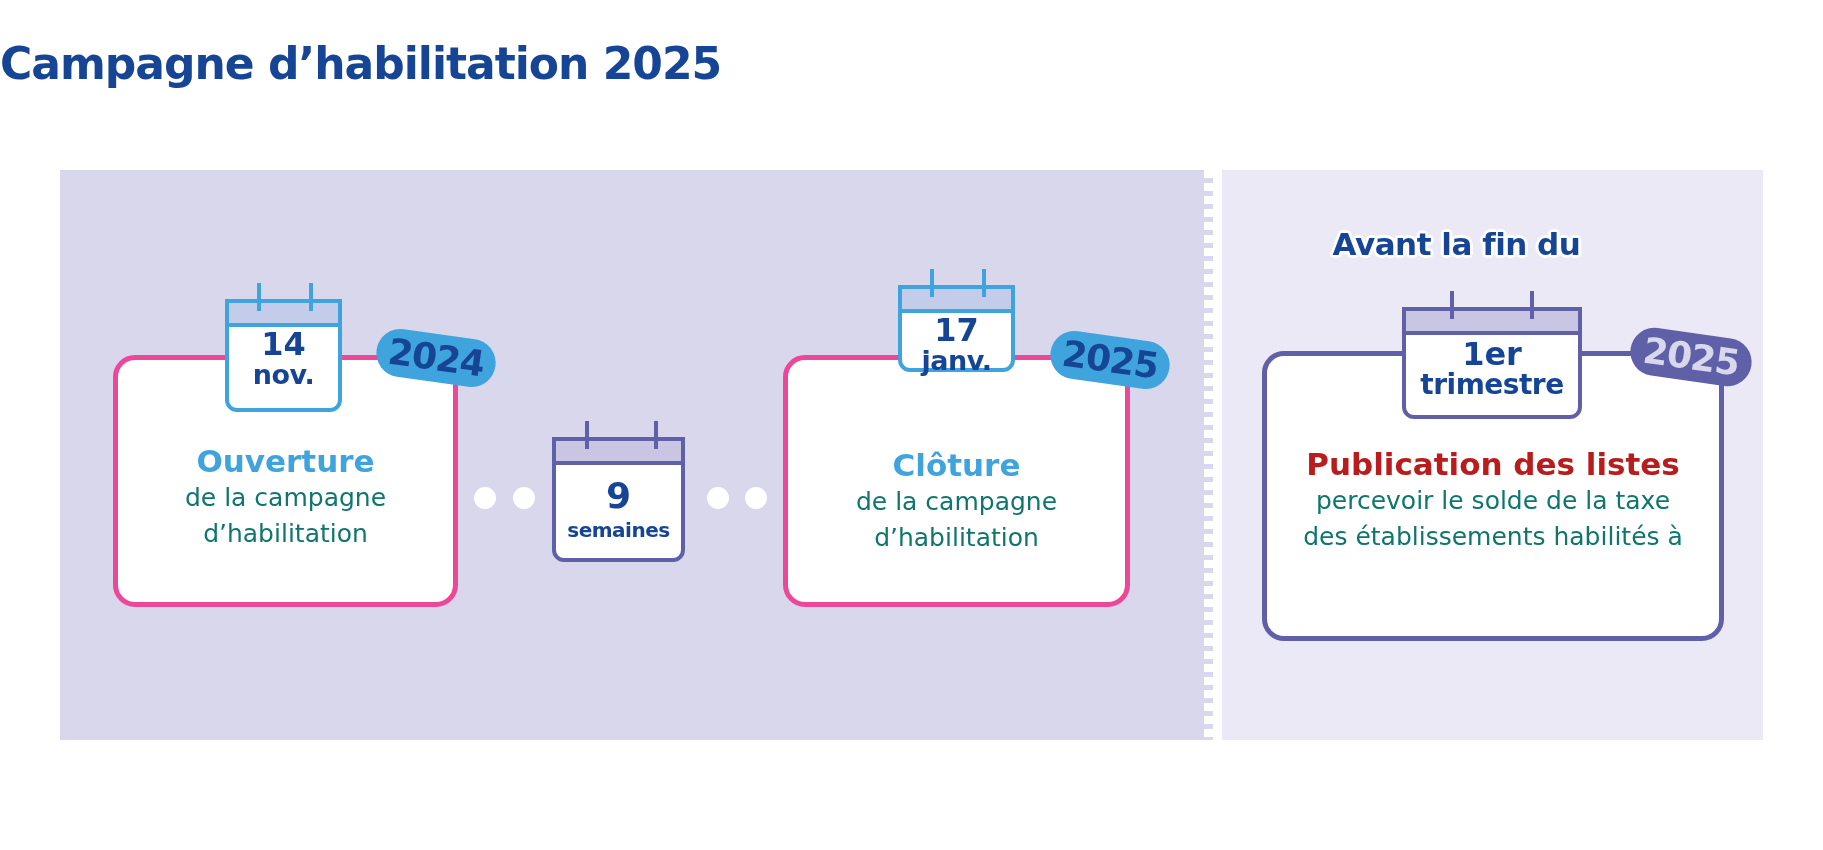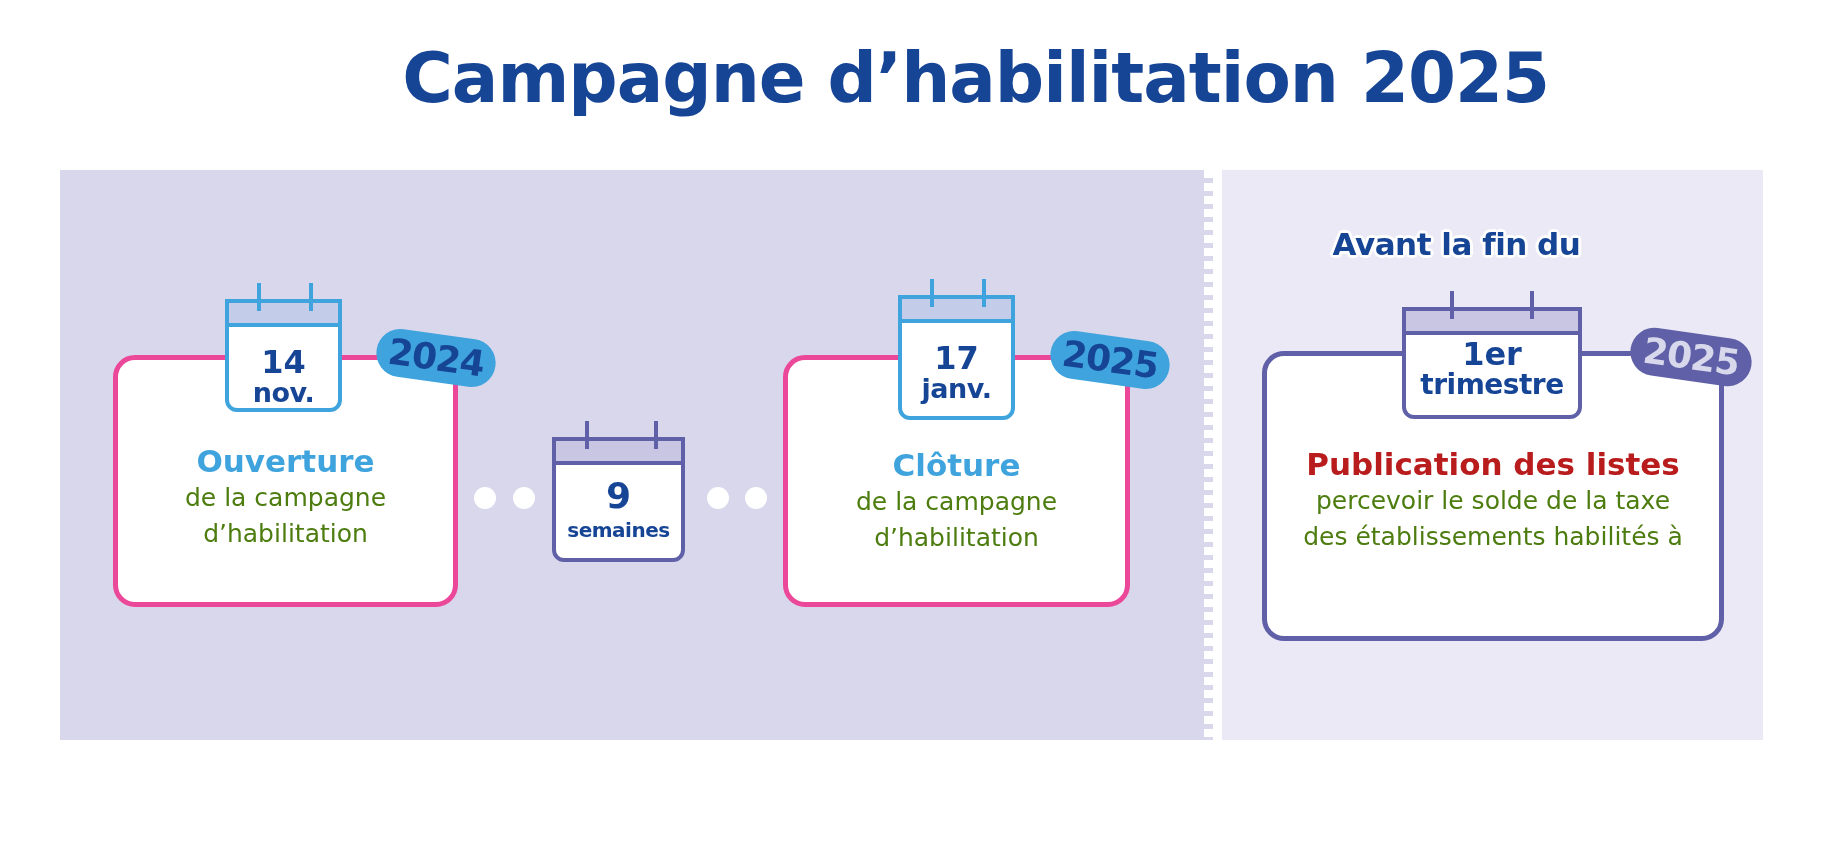--- a/index.html
+++ b/index.html
@@ -1,47 +1,47 @@
 <!DOCTYPE html>
 <html><head>
 <meta charset="utf-8">
 <style>
   html, body { margin: 0; padding: 0; background: #ffffff; }
   body { width: 1823px; height: 850px; position: relative; overflow: hidden;
          font-family: "DejaVu Sans", sans-serif; }
   .abs { position: absolute; }
-  #title { left: 0; width: 1549px; top: 38px; text-align: right;
+  #title { left: 0; width: 1549px; top: 38px; text-align: left;
            font-family: "DejaVu Sans", sans-serif; font-weight: bold;
-           font-size: 69px; color: #174596; letter-spacing: -1px; }
+           font-size: 44px; color: #174596; letter-spacing: -1px; }
   #panel-left { left: 60px; top: 170px; width: 1153px; height: 570px; background: #d8d7eb; }
   #panel-right { left: 1222px; top: 170px; width: 541px; height: 570px; background: #ebe9f5; }
   #divider { left: 1204px; top: 170px; width: 18px; height: 570px;
              background: repeating-linear-gradient(to bottom, #ffffff 0px, #ffffff 8px, transparent 8px, transparent 13px); }
   .card { position: absolute; background: #ffffff; border: 5px solid #ec4899; border-radius: 22px; box-sizing: border-box; }
   .card.purple { border-color: #6060a8; }
   .cal { position: absolute; box-sizing: border-box; background: #ffffff; border: 4px solid #3fa3dd;
          border-radius: 0 0 12px 12px; overflow: visible; }
   .cal .band { position: absolute; left: 0; right: 0; top: 0; height: 20px; background: #c3cde9;
                border-bottom: 4px solid #3fa3dd; }
   .cal.purple { border-color: #6060a8; }
   .cal.purple .band { background: #c8c6e2; border-bottom-color: #6060a8; }
   .cal .peg { position: absolute; top: -20px; width: 4px; height: 28px; background: #3fa3dd; }
   .cal.purple .peg { background: #6060a8; }
   .cal .content { position: absolute; left: 0; right: 0; top: 24px; bottom: 0; text-align: center;
                   color: #174596; font-weight: bold; font-family: "DejaVu Sans", sans-serif; }
-  .cal .big { font-size: 32px; line-height: 34px; display: block; margin-top: 18px; }
+  .cal .big { font-size: 32px; line-height: 34px; display: block; margin-top: 0; }
   .cal .small { font-size: 27px; line-height: 28px; display: block; letter-spacing: -0.5px; }
   .badge { position: absolute; border-radius: 26px; background: #3fa3dd; color: #174596;
            font-weight: bold; font-family: "DejaVu Sans", sans-serif; font-size: 36px;
            text-align: center; line-height: 48px; height: 48px; transform: rotate(8deg); letter-spacing: -1px; }
   .badge.purple { background: #6060a8; color: #d8d8ec; }
   .card-text { position: absolute; left: 0; right: 0; text-align: center; font-family: "DejaVu Sans", sans-serif; }
   .card-heading { font-weight: bold; font-size: 31px; color: #3fa3dd; line-height: 38px; display: block; }
   .card-heading.purple { color: #b91c1c; }
-  .card-body { font-size: 25px; color: #4d7c0f; line-height: 36px; display: block; }
+  .card-body { font-size: 25px; color: #0f766e; line-height: 36px; display: block; }
   .dot { position: absolute; width: 22px; height: 22px; border-radius: 50%; background: #ffffff; }
   #right-header { left: 1186px; width: 541px; top: 226px; text-align: center; font-weight: bold;
                   font-size: 31px; color: #174596; letter-spacing: -0.5px;
                   text-shadow: -2px -2px 0 #fff, 2px -2px 0 #fff, -2px 2px 0 #fff, 2px 2px 0 #fff,
                                0 3px 0 #fff, 0 -3px 0 #fff, 3px 0 0 #fff, -3px 0 0 #fff; }
 </style>
 </head>
 <body>
 
 <div id="title" class="abs">Campagne d’habilitation 2025</div>
@@ -82,21 +82,21 @@
 <div class="dot" style="left:707px; top:487px;"></div>
 <div class="dot" style="left:745px; top:487px;"></div>
 
 <div class="card" style="left:783px; top:355px; width:347px; height:252px;">
   <div class="card-text" style="top:86px;">
     <span class="card-heading">Clôture</span>
     <span class="card-body">de la campagne</span>
     <span class="card-body">d’habilitation</span>
   </div>
 </div>
-<div class="cal" style="left:898px; top:295px; width:117px; height:125px;">
+<div class="cal" style="left:898px; top:285px; width:117px; height:87px;">
   <div class="band"></div>
   <div class="peg" style="left:28px;"></div>
   <div class="peg" style="left:80px;"></div>
   <div class="content">
     <span class="big">17</span>
     <span class="small">janv.</span>
   </div>
 </div>
 <div class="badge" style="left:1050px; top:336px; width:120px;">2025</div>
 

